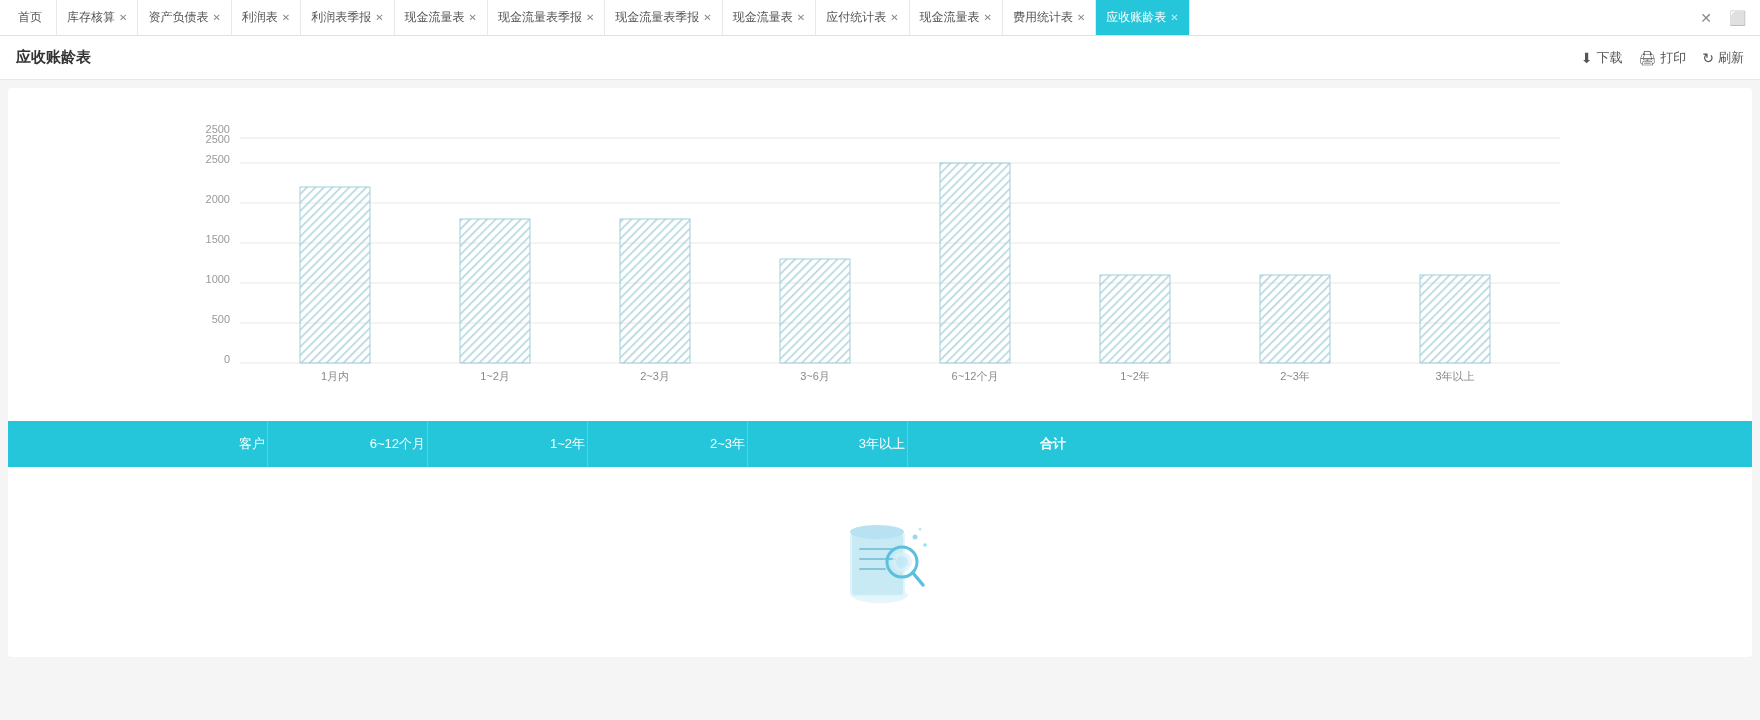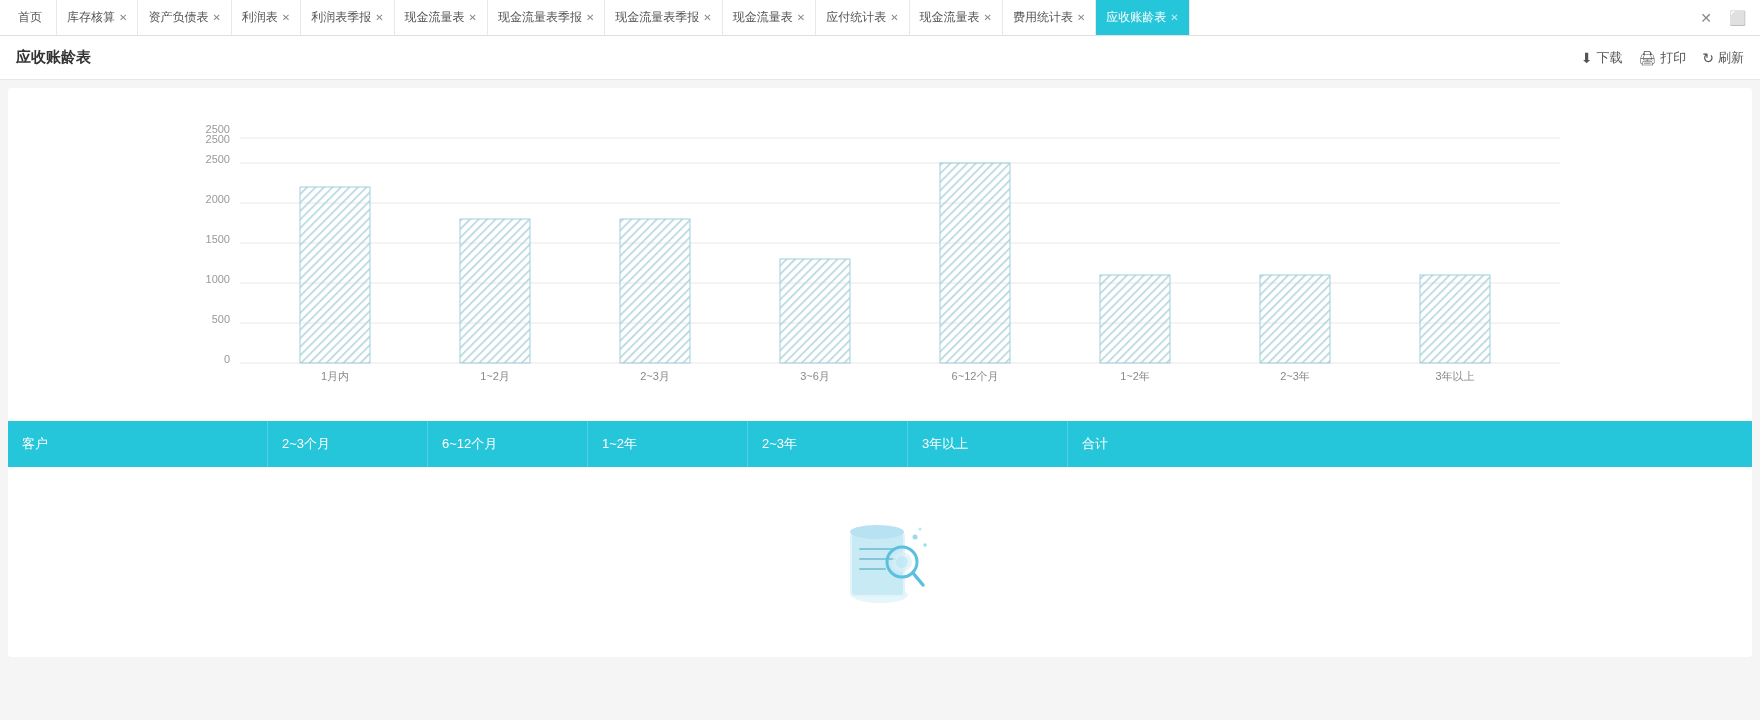--- a/index.html
+++ b/index.html
@@ -112,25 +112,25 @@
     
     .table-header {
       display: grid;
       grid-template-columns: 260px 160px 160px 160px 160px 160px 160px 160px 160px 1fr;
       background: #26c6da;
       color: #fff;
       font-size: 13px;
       font-weight: 500;
     }
     .table-header .th {
-      padding: 14px 14px;
-      text-align: left;
+      padding: 14px 2px;
+      text-align: right;
       border-right: 1px solid rgba(255,255,255,0.2);
     }
-    .table-header .th:last-child { border-right: none; }
+    .table-header .th:last-child { border-right: none; font-weight: bold; }
 
     
     .empty-state {
       display: flex;
       flex-direction: column;
       align-items: center;
       padding: 40px 0 60px 0;
     }
     .empty-icon {
       width: 100px;
@@ -274,21 +274,20 @@
         <text x="1115" y="262" font-size="11" fill="#888" text-anchor="middle">2~3年</text>
 
         <rect x="1240" y="157" width="70" height="88" fill="url(#hatch)" stroke="#9ecfda" stroke-width="1"></rect>
         <text x="1275" y="262" font-size="11" fill="#888" text-anchor="middle">3年以上</text>
       </svg>
     </div>
   </div>
 
   <div class="table-header">
     <div class="th">客户</div>
-    <div class="th">2~3个月</div>
     <div class="th">6~12个月</div>
     <div class="th">1~2年</div>
     <div class="th">2~3年</div>
     <div class="th">3年以上</div>
     <div class="th">合计</div>
   </div>
 
   <div class="empty-state">
     <div class="empty-icon">
       <svg width="110" height="100" viewBox="0 0 110 100" xmlns="http://www.w3.org/2000/svg">

